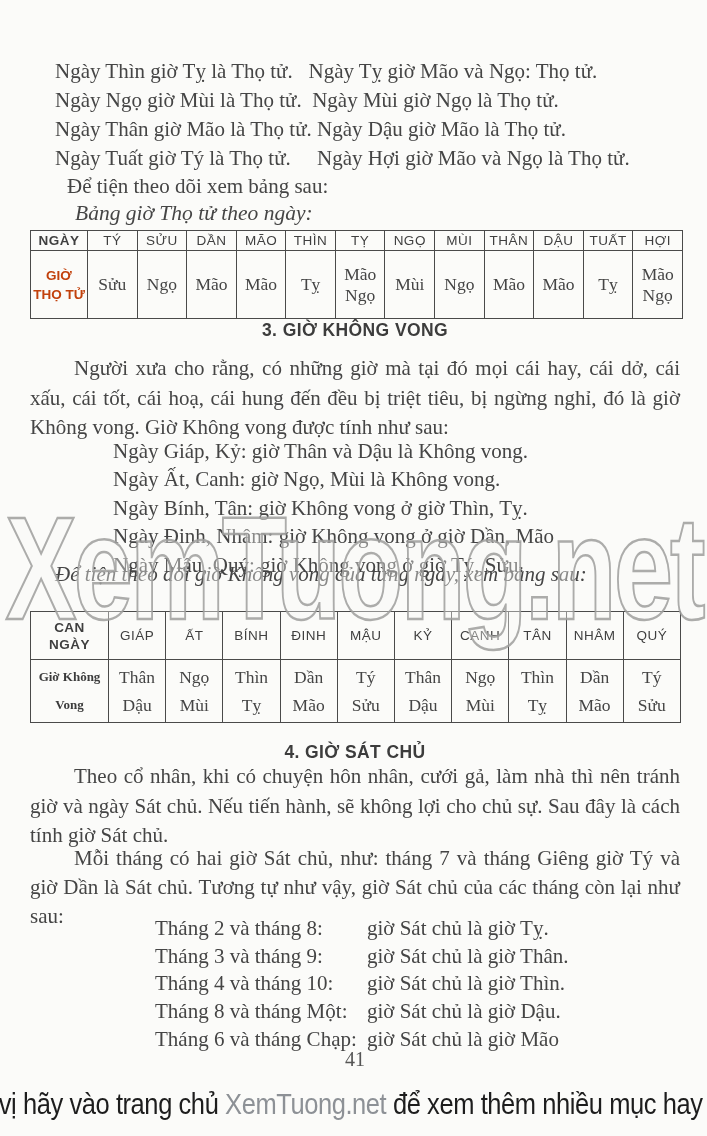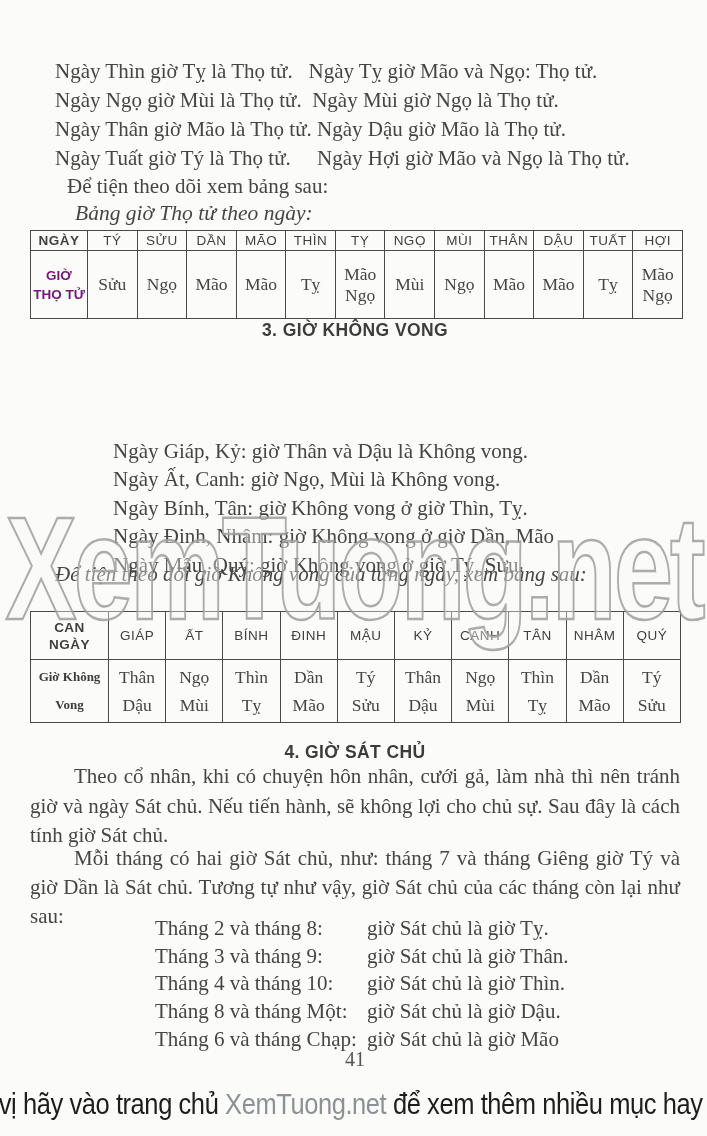--- a/index.html
+++ b/index.html
@@ -14,21 +14,21 @@
   #thoTuLines{top:57px;padding-left:25px;box-sizing:border-box;}
   #thoTuLines .line{white-space:pre-wrap;}
   #note1{top:172px;margin:0;text-indent:37px;}
   #caption1{top:199px;margin:0 0 0 45px;font-style:italic;font-size:21.5px;}
   
   #table1{top:230px;border-collapse:collapse;table-layout:fixed;width:653px;}
   #table1 th,#table1 td{border:1.5px solid #4a4a4a;text-align:center;vertical-align:middle;padding:0;}
   #table1 thead th{height:19px;font-family:"Liberation Sans","DejaVu Sans",sans-serif;font-weight:normal;font-size:13.5px;letter-spacing:.5px;color:#3f3f3f;}
   #table1 thead th.corner{font-weight:bold;}
   #table1 tbody td{height:67px;font-size:17.5px;white-space:pre-line;line-height:21px;}
-  #table1 td.rowlabel{font-family:"Liberation Sans","DejaVu Sans",sans-serif;font-weight:bold;font-size:13.5px;white-space:pre-line;line-height:19px;color:#701a75;margin-left:28px;}
+  #table1 td.rowlabel{font-family:"Liberation Sans","DejaVu Sans",sans-serif;font-weight:bold;font-size:13.5px;white-space:pre-line;line-height:19px;color:#c2410c;margin-left:28px;}
   
   .secheading{margin:0;text-align:center;font-family:"Liberation Sans","DejaVu Sans",sans-serif;font-weight:bold;font-size:17.5px;letter-spacing:.4px;color:#3c3c3c;}
   #h3{top:320px;}
   #h4{top:742px;}
   
   .para{margin:0;text-align:justify;text-indent:44px;}
   #para3{top:354px;line-height:29.5px;}
   #rules{top:437px;padding-left:83px;line-height:28.4px;box-sizing:border-box;}
   #note2{top:560px;margin:0;font-style:italic;text-align:justify;text-indent:25px;line-height:29.5px;}
   
@@ -118,20 +118,21 @@
           <td>Mão</td>
           <td>Tỵ</td>
           <td>Mão
 Ngọ</td>
         </tr>
       </tbody>
   </table>
 
   <h2 class="abs secheading" id="h3">3. GIỜ KHÔNG VONG</h2>
 
+  <p class="abs bodytext para" id="para3">Người xưa cho rằng, có những giờ mà tại đó mọi cái hay, cái dở, cái xấu, cái tốt, cái hoạ, cái hung đến đều bị triệt tiêu, bị ngừng nghỉ, đó là giờ Không vong. Giờ Không vong được tính như sau:</p>
 
   <div class="abs bodytext" id="rules">
       <div class="line">Ngày Giáp, Kỷ: giờ Thân và Dậu là Không vong.</div>
       <div class="line">Ngày Ất, Canh: giờ Ngọ, Mùi là Không vong.</div>
       <div class="line">Ngày Bính, Tân: giờ Không vong ở giờ Thìn, Tỵ.</div>
       <div class="line">Ngày Đinh, Nhâm: giờ Không vong ở giờ Dần, Mão</div>
       <div class="line">Ngày Mậu, Quý: giờ Không vong ở giờ Tý, Sửu.</div>
     </div>
 
   <p class="abs bodytext" id="note2">Để tiện theo dõi giờ Không vong của từng ngày, xem bảng sau:</p>

